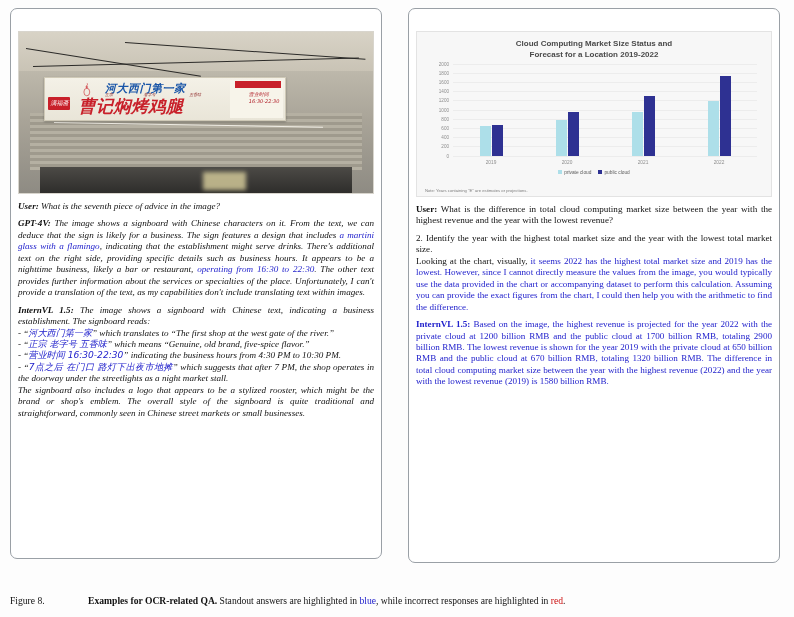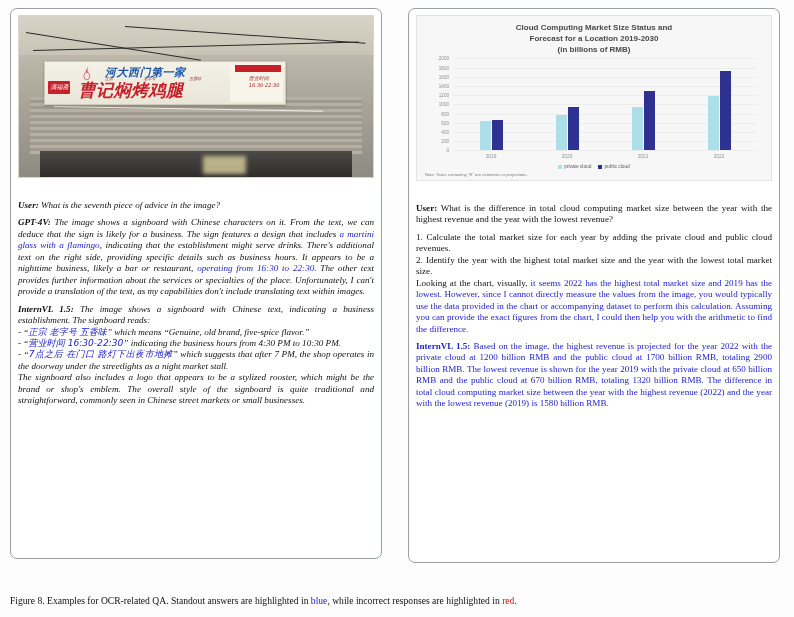--- a/index.html
+++ b/index.html
@@ -19,21 +19,21 @@
     gap: 26px;
     padding: 8px 10px 0 10px;
     box-sizing: border-box;
   }
   .panel {
     width: 372px;
     border: 1px solid #9aa0a6;
     border-radius: 7px;
     background: #ffffff;
     box-sizing: border-box;
-    padding: 6px 7px 8px 7px;
+    padding: 22px 7px 8px 7px;
   }
   .panel-left { height: 551px; font-style: italic; }
   .panel-right { height: 555px; }
 
   
   .photo {
     position: relative;
     width: 100%;
     height: 163px;
     background: #cfcac0;
@@ -166,21 +166,21 @@
   }
   .legend-item { display:flex; align-items:center; gap:2px; }
   .legend-swatch { width: 4px; height: 4px; display:inline-block; }
   .legend-label { font-size: 4.8px; color: #5a5a5a; }
   .chart-note {
     position: absolute; left: 8px; bottom: 3px;
     font-size: 4.2px; color: #7d7d7d;
   }
 
   
-  .qa { margin-top: 22px; }
+  .qa { margin-top: 7px; }
   .para {
     font-size: 9.1px;
     line-height: 1.26;
     color: #111111;
     text-align: justify;
     margin: 0 0 6px 0;
     hyphens: auto;
   }
   .para.tight { margin-bottom: 0; }
   .speaker { font-weight: 700; }
@@ -189,21 +189,21 @@
   .cjk  { font-family: "DejaVu Sans", sans-serif; }
 
   
   .caption {
     position: absolute;
     left: 10px; right: 10px; bottom: 10px;
     font-size: 9.6px;
     color: #111;
     line-height: 1.3;
   }
-  .caption b { font-weight: 400; }
+  .caption b { font-weight: 700; margin-left: 41px; }
 
   
   .watermark {
     position: absolute;
     right: 14px; bottom: 26px;
     font-family: "DejaVu Sans", sans-serif;
     font-size: 15px;
     color: rgba(120,120,120,0.42);
     letter-spacing: 1px;
     pointer-events: none;
@@ -260,40 +260,42 @@
 
         <p class="para">
           <span class="speaker">GPT-4V:</span><span> The image shows a signboard with Chinese characters on it. From the text, we can deduce that the sign is likely for a business. The sign features a design that includes </span><span class="blue">a martini glass with a flamingo</span><span>, indicating that the establishment might serve drinks. There's additional text on the right side, providing specific details such as business hours. It appears to be a nighttime business, likely a bar or restaurant, </span><span class="blue">operating from 16:30 to 22:30</span><span>. The other text provides further information about the services or specialties of the place. Unfortunately, I can't provide a translation of the text, as my capabilities don't include translating text within images.</span>
         </p>
 
         <p class="para tight">
           <span class="speaker">InternVL 1.5:</span><span> The image shows a signboard with Chinese text, indicating a business establishment. The signboard reads:</span>
         </p>
 
         <p class="para tight">
+          <span>- “</span><span class="cjk blue">河大西门第一家</span><span>” which translates to “The first shop at the west gate of the river.”</span>
+        </p>
+        <p class="para tight">
           <span>- “</span><span class="cjk blue">正宗 老字号 五香味</span><span>” which means “Genuine, old brand, five-spice flavor.”</span>
         </p>
         <p class="para tight">
           <span>- “</span><span class="cjk blue">营业时间 16:30-22:30</span><span>” indicating the business hours from 4:30 PM to 10:30 PM.</span>
         </p>
         <p class="para tight">
           <span>- “</span><span class="cjk blue">7点之后 在门口 路灯下出夜市地摊</span><span>” which suggests that after 7 PM, the shop operates in the doorway under the streetlights as a night market stall.</span>
         </p>
 
         <p class="para">The signboard also includes a logo that appears to be a stylized rooster, which might be the brand or shop's emblem. The overall style of the signboard is quite traditional and straightforward, commonly seen in Chinese street markets or small businesses.</p>
       </div>
     </div>
 
     <div class="panel panel-right">
 
       <div class="chart-box">
         <div class="chart-title">
           <div>Cloud Computing Market Size Status and</div>
-          <div>Forecast for a Location 2019-2030</div>
-          <div>(in billions of RMB)</div>
+          <div>Forecast for a Location 2019-2022</div>
         </div>
 
         <div class="plot-wrap">
           <div class="y-axis" id="y-axis">
               <div class="y-tick" style="top: 0%;">2000</div>
               <div class="y-tick" style="top: 10%;">1800</div>
               <div class="y-tick" style="top: 20%;">1600</div>
               <div class="y-tick" style="top: 30%;">1400</div>
               <div class="y-tick" style="top: 40%;">1200</div>
               <div class="y-tick" style="top: 50%;">1000</div>
@@ -356,21 +358,20 @@
 
         <div class="chart-note">Note: Years containing "E" are estimates or projections.</div>
       </div>
 
       <div class="qa">
 
         <p class="para">
           <span class="speaker">User:</span><span> What is the difference in total cloud computing market size between the year with the highest revenue and the year with the lowest revenue?</span>
         </p>
 
-        <p class="para tight">1. Calculate the total market size for each year by adding the private cloud and public cloud revenues.</p>
         <p class="para tight">2. Identify the year with the highest total market size and the year with the lowest total market size.</p>
         <p class="para">
           <span>Looking at the chart, visually, </span><span class="blue">it seems 2022 has the highest total market size and 2019 has the lowest. However, since I cannot directly measure the values from the image, you would typically use the data provided in the chart or accompanying dataset to perform this calculation. Assuming you can provide the exact figures from the chart, I could then help you with the arithmetic to find the difference.</span>
         </p>
 
         <p class="para blue">
           <span class="speaker">InternVL 1.5:</span><span> Based on the image, the highest revenue is projected for the year 2022 with the private cloud at 1200 billion RMB and the public cloud at 1700 billion RMB, totaling 2900 billion RMB. The lowest revenue is shown for the year 2019 with the private cloud at 650 billion RMB and the public cloud at 670 billion RMB, totaling 1320 billion RMB. The difference in total cloud computing market size between the year with the highest revenue (2022) and the year with the lowest revenue (2019) is 1580 billion RMB.</span>
         </p>
       </div>
     </div>

